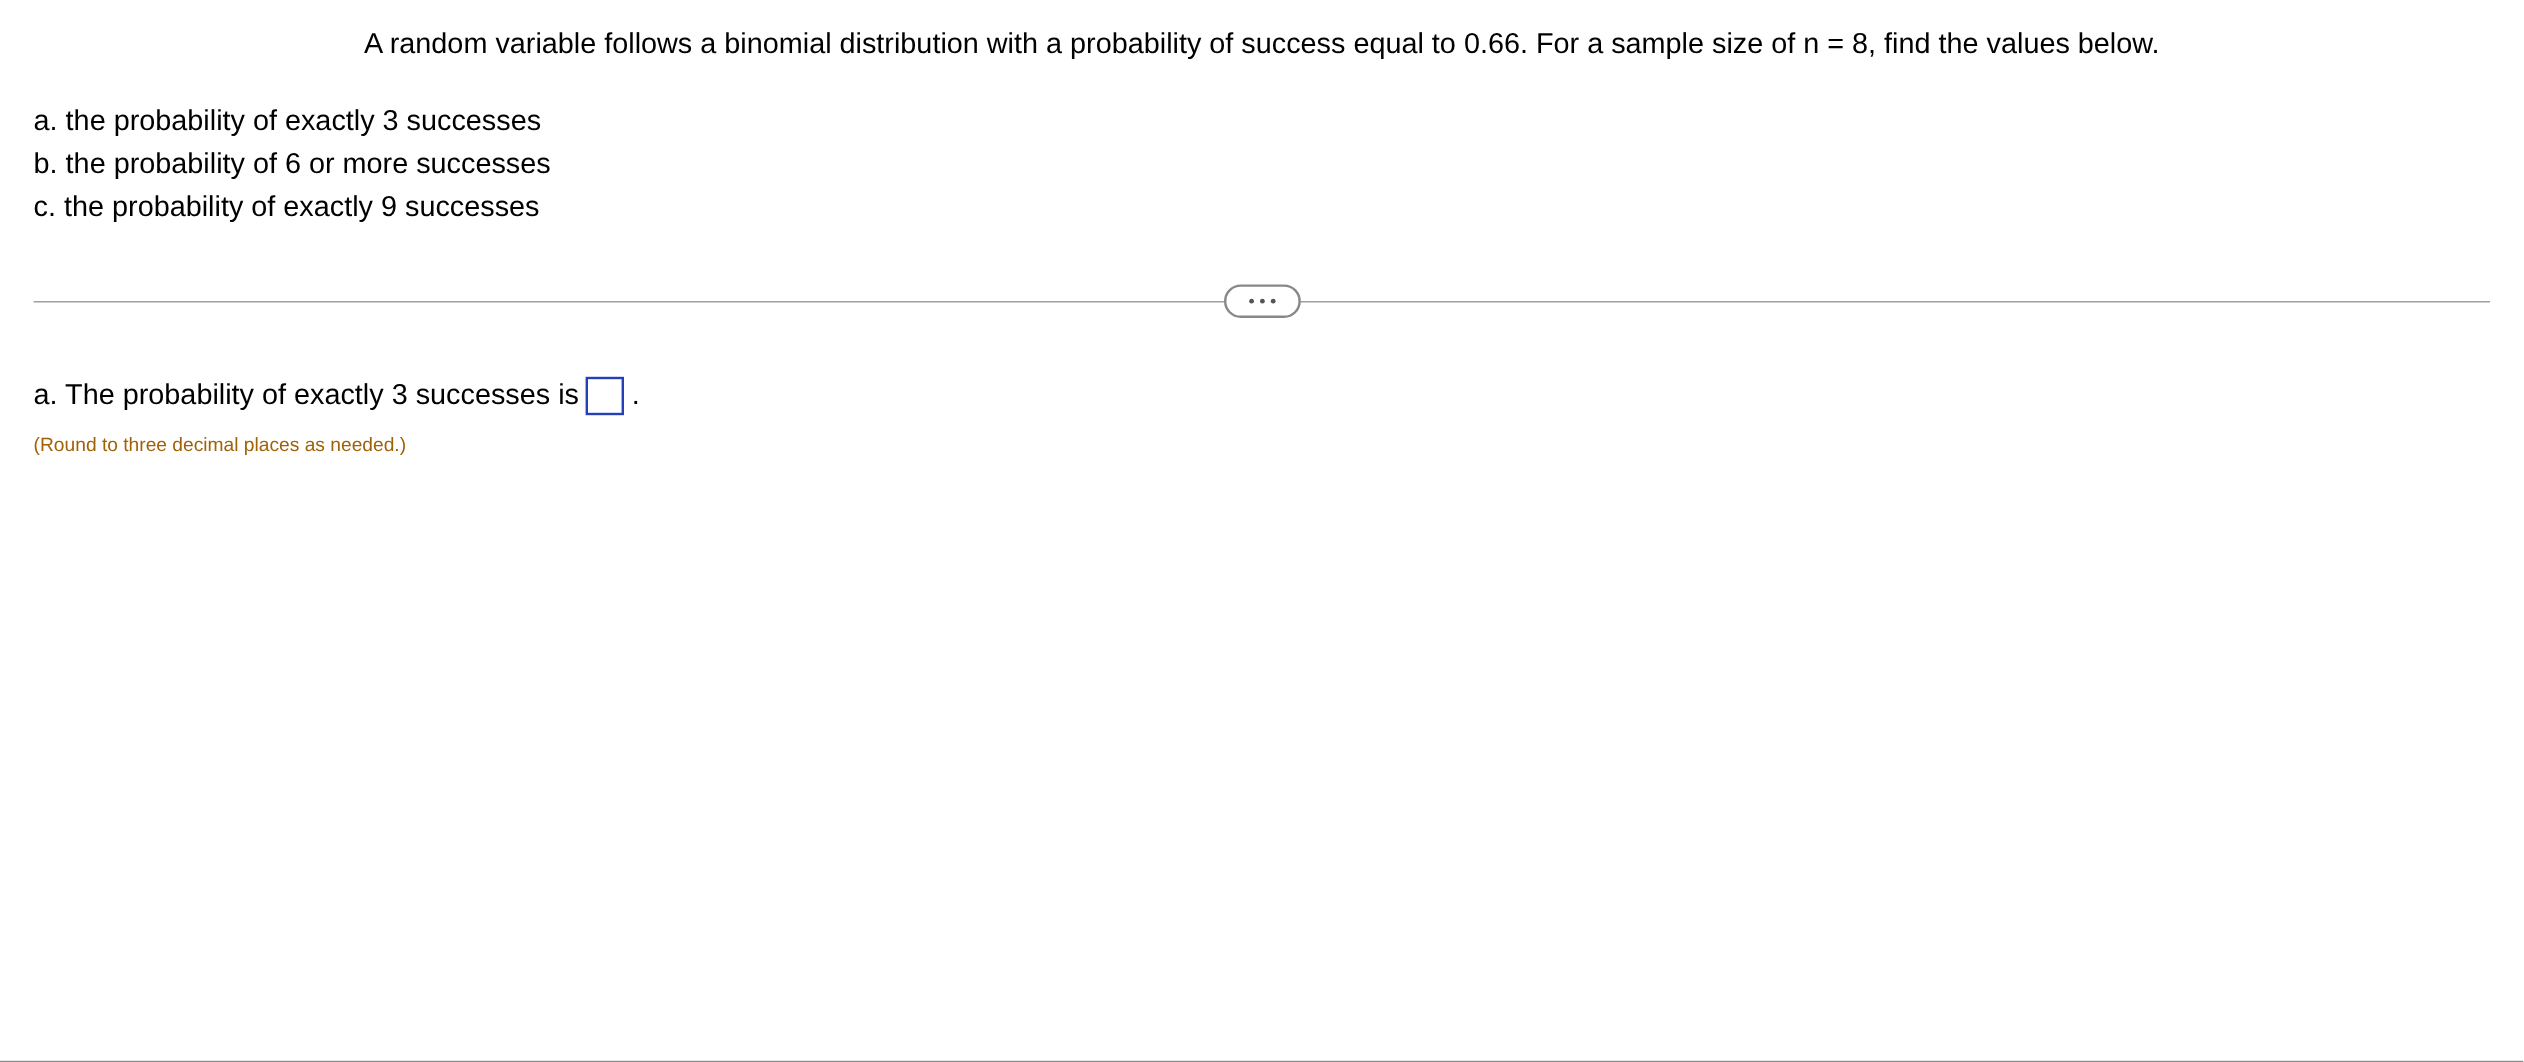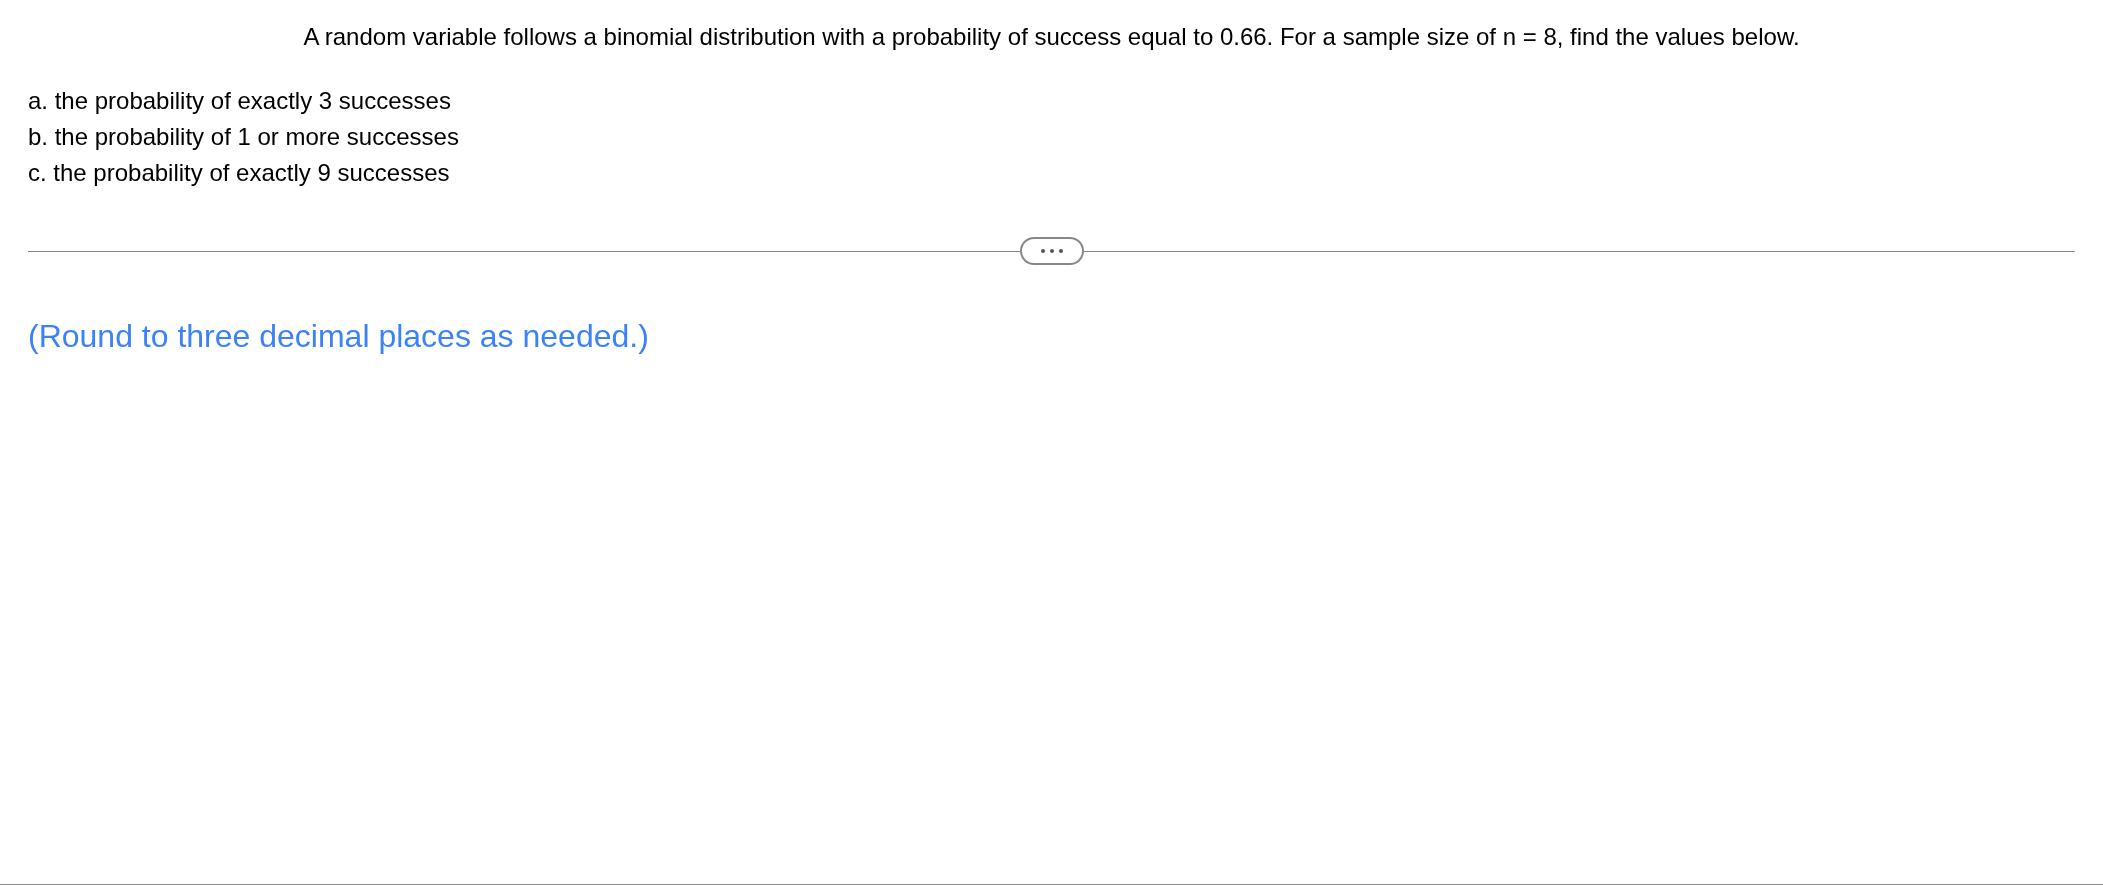--- a/index.html
+++ b/index.html
@@ -77,49 +77,54 @@
     .answer-input {
       width: 32px;
       height: 32px;
       border: 2px solid #2340b8;
       background: #fff;
       font-size: 20px;
       text-align: center;
       padding: 0;
     }
     .hint-text {
-      color: #3b82f6;
-      font-size: 32px;
+      color: #a16207;
+      font-size: 16px;
     }
     .bottom-line {
       position: absolute;
       bottom: 0;
       left: 0;
       right: 0;
       height: 1px;
       background: #888;
     }
   </style>
 </head>
 <body>
 
 <div class="question-text">A random variable follows a binomial distribution with a probability of success equal to 0.66. For a sample size of n = 8, find the values below.</div>
 
 <div class="parts-list">
   <span class="part-line">a. the probability of exactly 3 successes</span>
-  <span class="part-line">b. the probability of 1 or more successes</span>
+  <span class="part-line">b. the probability of 6 or more successes</span>
   <span class="part-line">c. the probability of exactly 9 successes</span>
 </div>
 
 <div class="divider-container">
   <div class="divider-line"></div>
   <div class="divider-pill">
     <span class="dot"></span>
     <span class="dot"></span>
     <span class="dot"></span>
   </div>
 </div>
 
 <div class="answer-section">
+  <div class="answer-line">
+    <span>a. The probability of exactly 3 successes is</span>
+    <input type="text" class="answer-input" value="" style="">
+    <span>.</span>
+  </div>
   <div class="hint-text">(Round to three decimal places as needed.)</div>
 </div>
 
 <div class="bottom-line"></div>
 
 </body></html>

